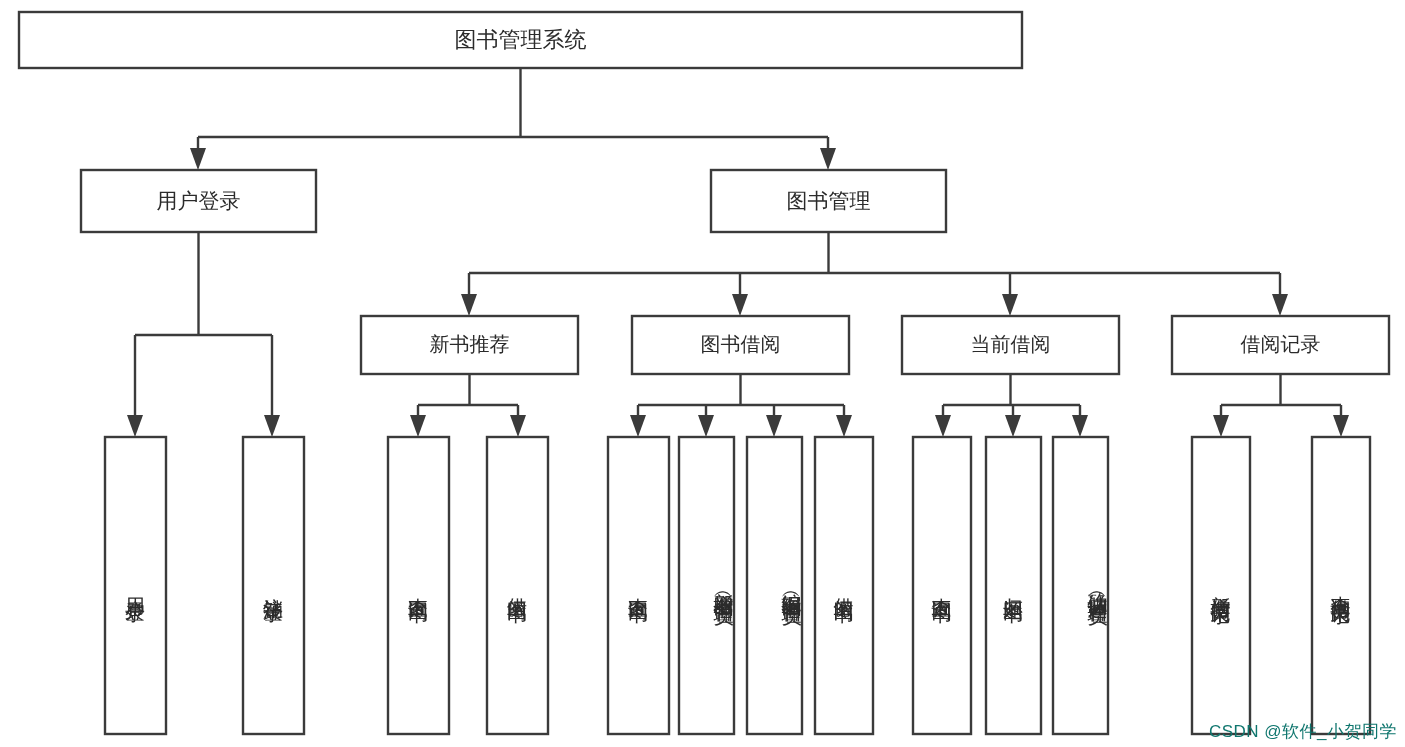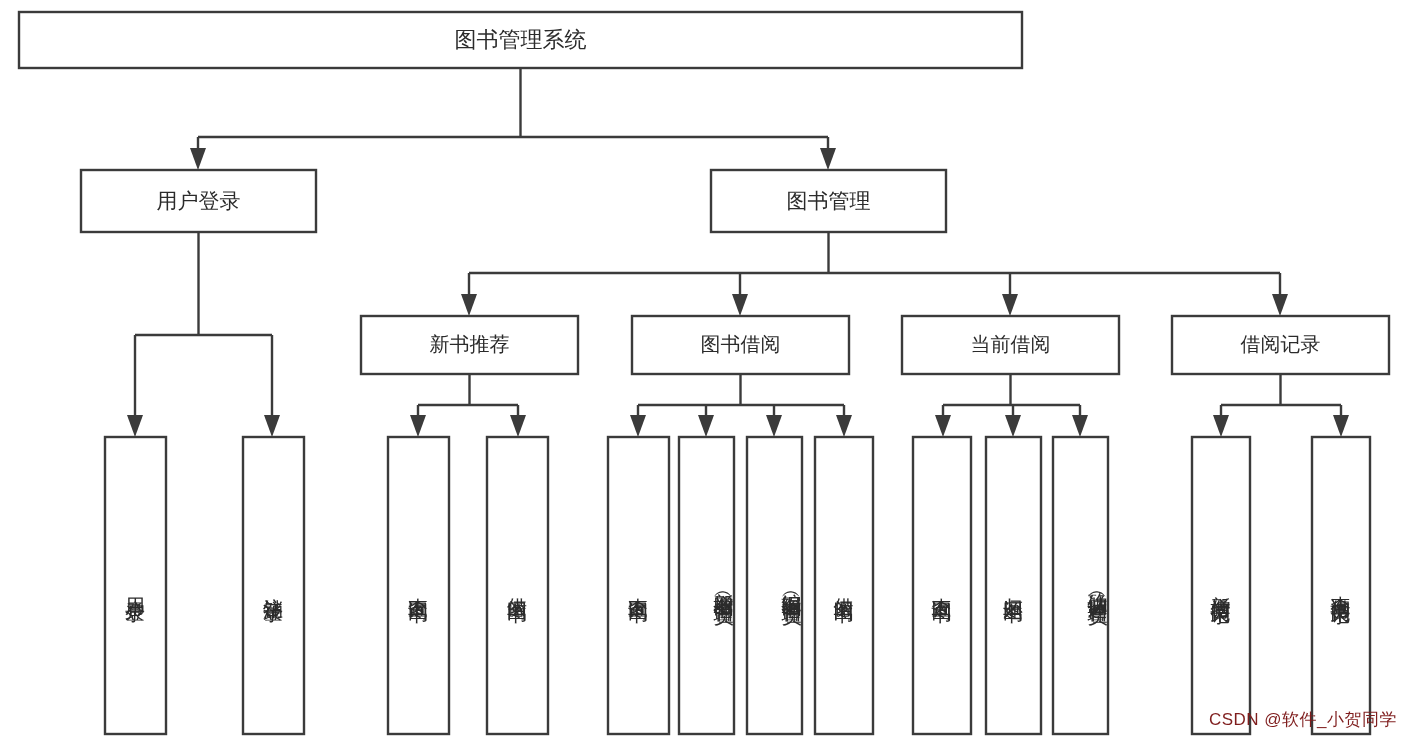--- a/index.html
+++ b/index.html
@@ -36,24 +36,24 @@
     line-height:1;
     display:flex;
     align-items:center;
     justify-content:center;
     white-space:nowrap;
     pointer-events:none;
   }
 
   #watermark{
     position:absolute;
-    right:8px;bottom:16px;
+    right:8px;bottom:4px;
     font-family:"Liberation Sans","DejaVu Sans",sans-serif;
     font-size:17px;
-    color:#7f1d1d;
+    color:#0f766e;
     letter-spacing:0.5px;
     white-space:nowrap;
   }
 </style>
 </head>
 <body>
 
 <svg id="canvas" viewBox="0 0 1405 747">
 
   <g>

